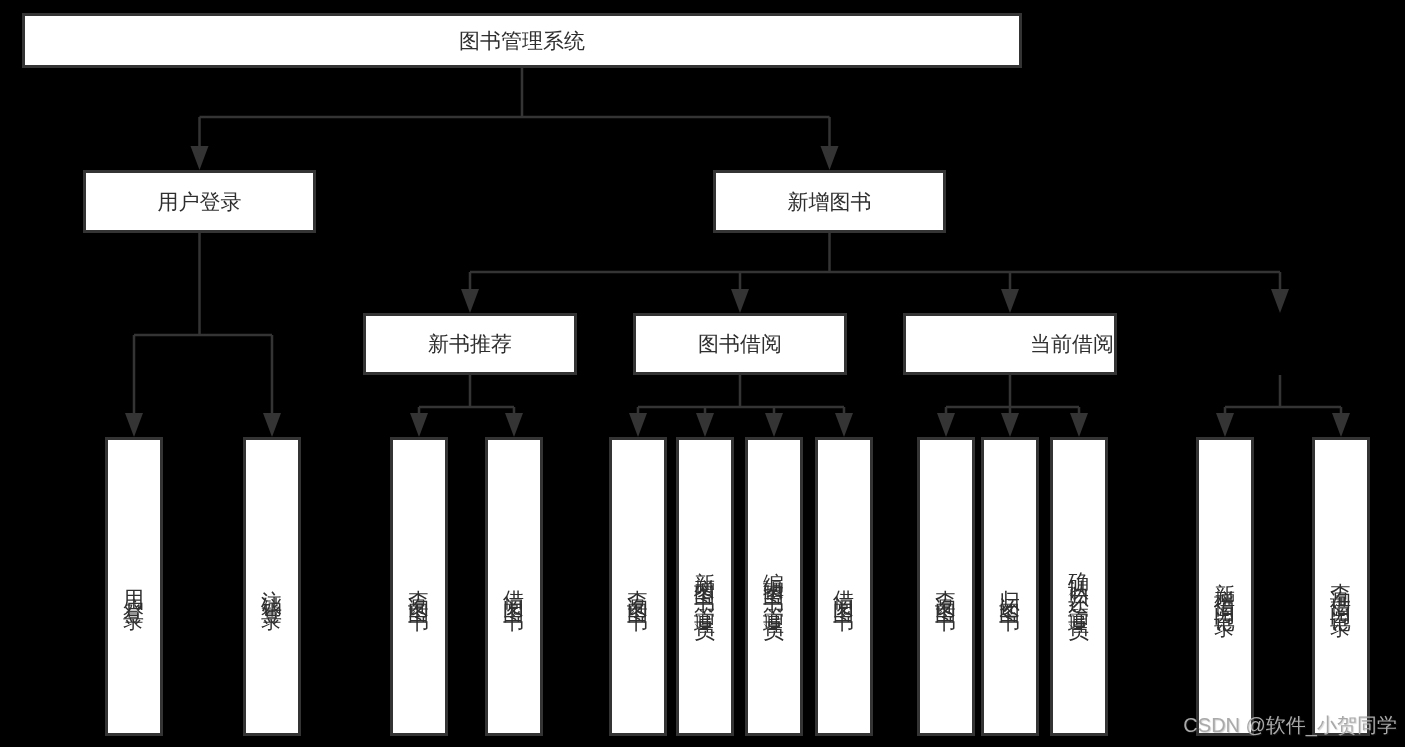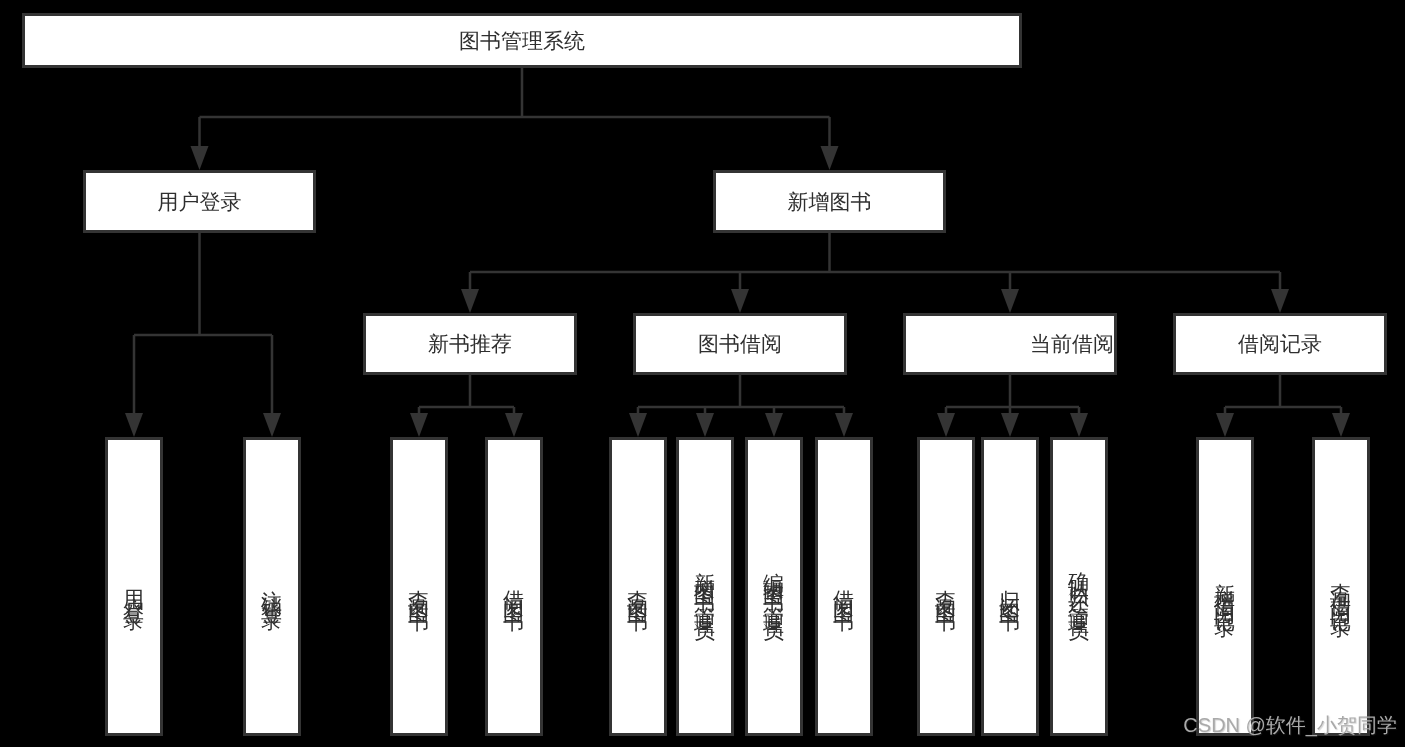--- a/index.html
+++ b/index.html
@@ -141,23 +141,20 @@
 
   <div class="box n-l3 n-l3a">
     <span>新书推荐</span>
   </div>
   <div class="box n-l3 n-l3b">
     <span>图书借阅</span>
   </div>
   <div class="box n-l3 n-l3c">
     <span>当前借阅</span>
   </div>
-  <div class="box n-l3 n-l3d">
-    <span>借阅记录</span>
-  </div>
 
   <div class="box vbox leaf lf-a1">
     <span>用户登录</span>
   </div>
   <div class="box vbox leaf lf-a2">
     <span>注销登录</span>
   </div>
 
   <div class="box vbox leaf lf-b1">
     <span>查询图书</span>

